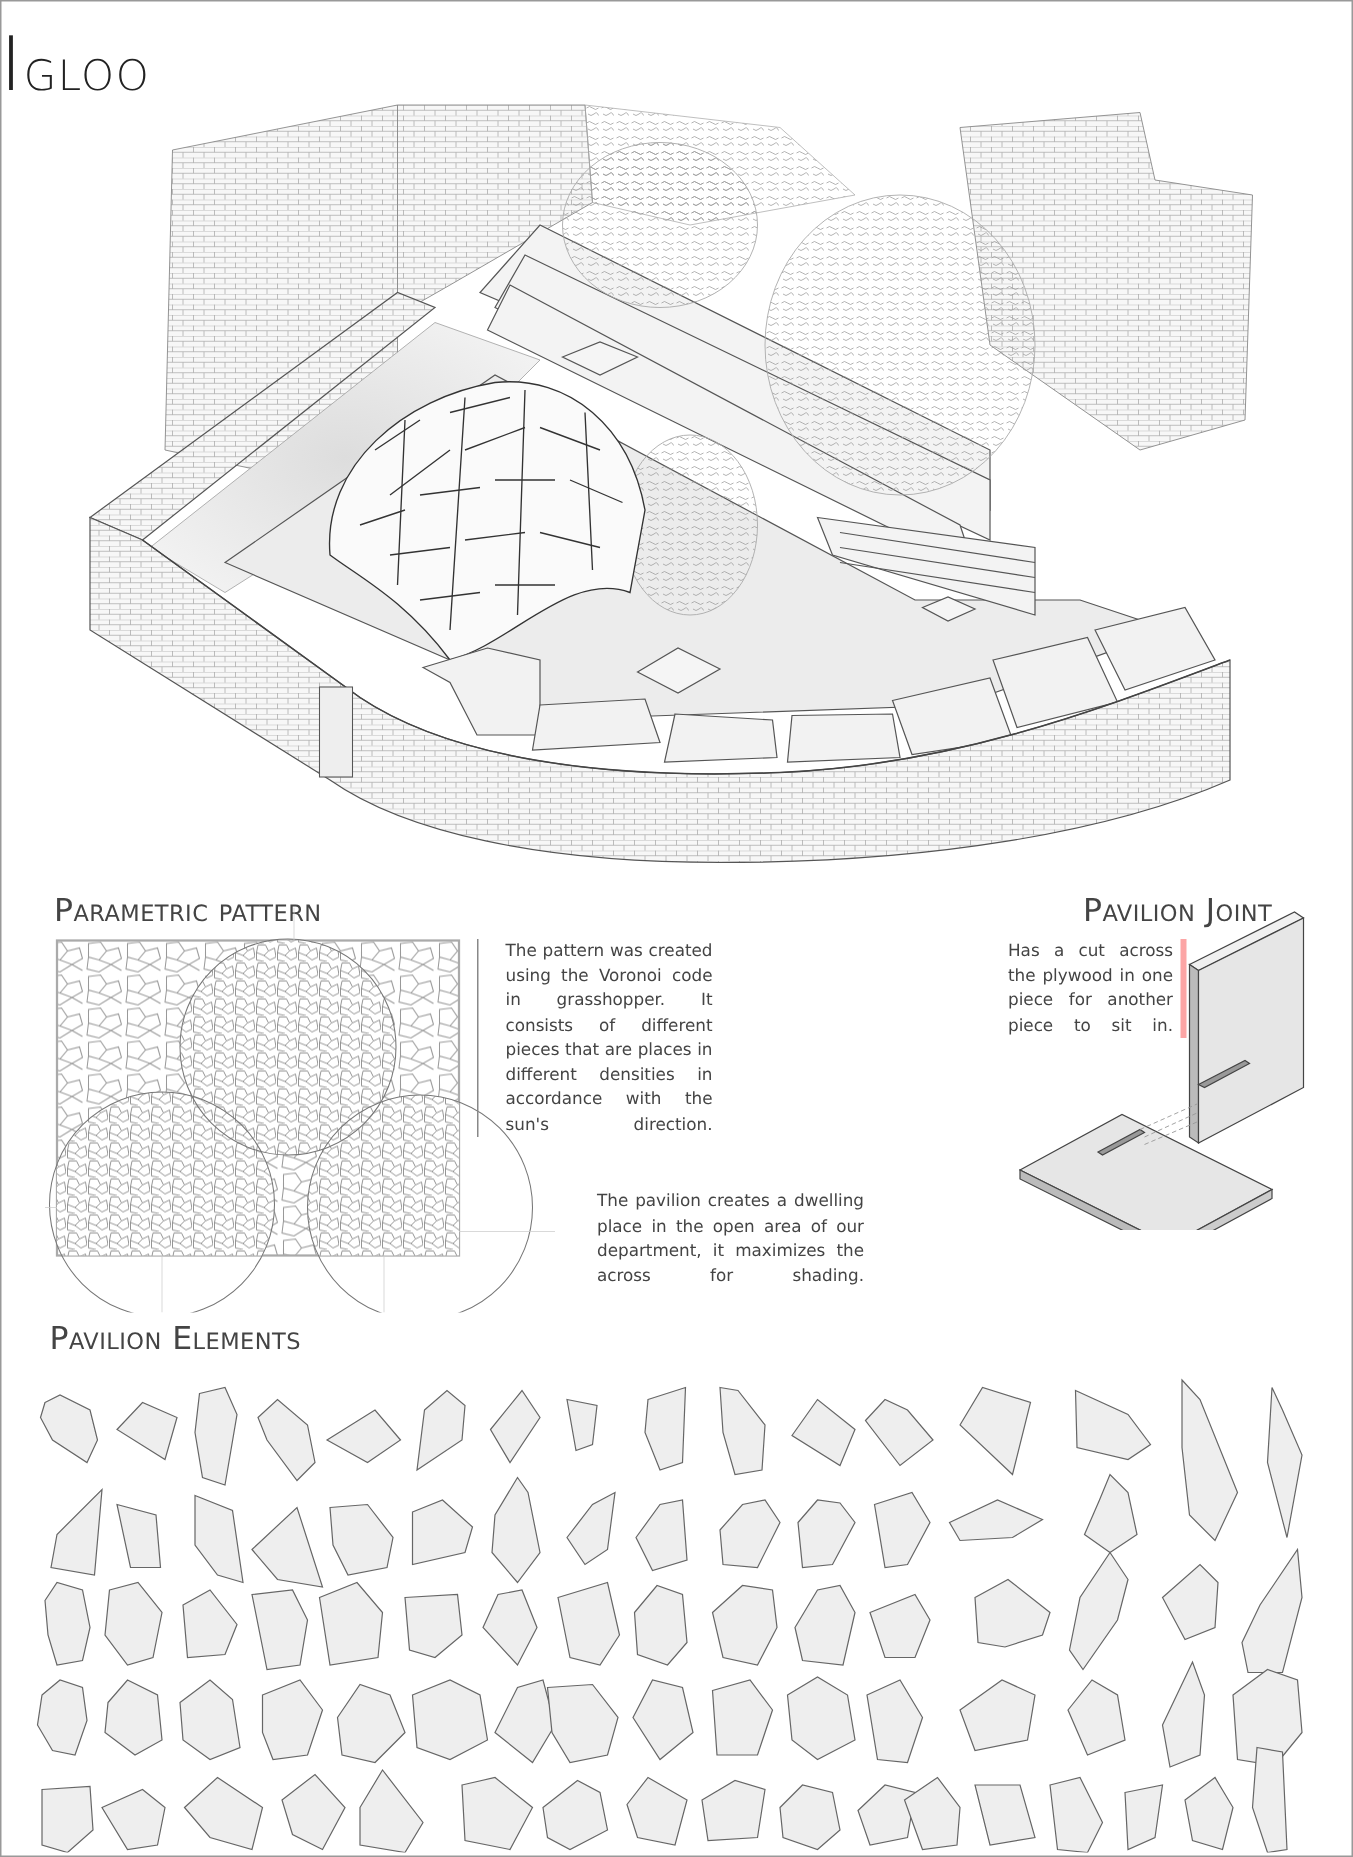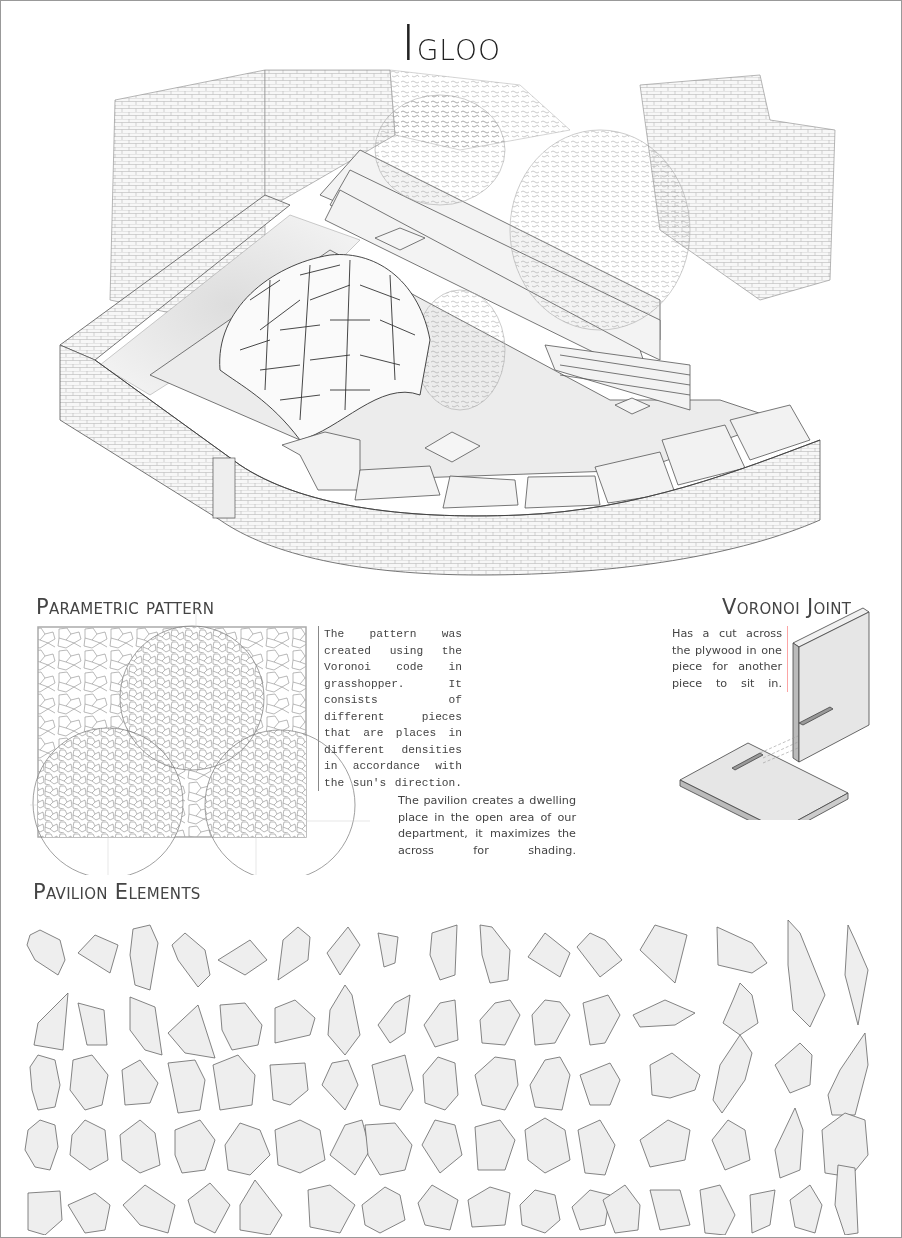--- a/index.html
+++ b/index.html
@@ -1,28 +1,28 @@
 <!DOCTYPE html>
 <html><head>
 <meta charset="utf-8">
 <style>
   html, body { margin: 0; padding: 0; background: #ffffff; }
   body { width: 902px; height: 1238px; position: relative; overflow: hidden;
          font-family: "DejaVu Sans", "Liberation Sans", sans-serif; color: #333; }
   .frame { position: absolute; left: 0; top: 0; width: 900px; height: 1236px; border: 1px solid #999; }
-  .title { position: absolute; left: 0; width: 902px; top: 14px; text-align: center;
+  .title { position: absolute; left: 0; width: 902px; top: 14px; 
            font-family: "DejaVu Sans", sans-serif; font-weight: 200; font-size: 40px; letter-spacing: 1px;
            font-variant: small-caps; color: #222; }
   .title .cap { font-size: 50px; }
   .section-title { position: absolute; font-family: "DejaVu Sans", sans-serif; font-variant: small-caps;
                    font-size: 21px; color: #444; letter-spacing: 0.3px; }
   .para { position: absolute; font-family: "DejaVu Sans", sans-serif; font-size: 11.2px; line-height: 16.5px;
           color: #444; text-align: justify; text-align-last: justify; }
-  .bar-left { border-left: 1px solid #888; padding-left: 5px; font-family: Liberation Mono, monospace; }
-  .bar-right { border-right: 1px solid #fca5a5; padding-right: 5px; }
+  .bar-left { border-left: 1px solid #888; padding-left: 18px; }
+  .bar-right { border-right: 4px solid #fca5a5; padding-right: 5px; }
   svg { position: absolute; }
 </style>
 </head>
 <body>
 
 <div class="frame"></div>
 
 <div class="title">
   <span class="cap">I</span><span>gloo</span>
 </div>
@@ -128,21 +128,21 @@
     <line x1="0" y1="200" x2="8" y2="200"></line>
     <line x1="78" y1="232" x2="78" y2="270"></line>
     <line x1="226" y1="232" x2="226" y2="270"></line>
     <line x1="276" y1="216" x2="340" y2="216"></line>
   </g>
 </svg>
 <div class="para bar-left" style="left:318px;top:626px;width:138px">The pattern was created using the Voronoi code in grasshopper. It consists of different pieces that are places in different densities in accordance with the sun's direction.</div>
 
 <div class="para" style="left:398px;top:793px;width:178px">The pavilion creates a dwelling place in the open area of our department, it maximizes the across for shading.</div>
 
-<div class="section-title" style="left:722px;top:595px">Voronoi Joint</div>
+<div class="section-title" style="left:722px;top:595px">Pavilion Joint</div>
 <div class="para bar-right" style="left:672px;top:626px;width:110px">Has a cut across the plywood in one piece for another piece to sit in.</div>
 <svg width="200" height="220" style="left:670px;top:600px" viewBox="0 0 200 220">
   <g stroke="#444" stroke-width="0.8">
 
     <polygon points="123,43 193,8 199,12 129,47" fill="#f0f0f0"></polygon>
     <polygon points="123,43 129,47 129,162 123,158" fill="#bbb"></polygon>
     <polygon points="129,47 199,12 199,125 129,162" fill="#e6e6e6"></polygon>
     <polygon points="129,123 160,107 163,109 133,125" fill="#999"></polygon>
 
     <polygon points="10,180 78,143 178,193 110,230" fill="#e6e6e6"></polygon>

